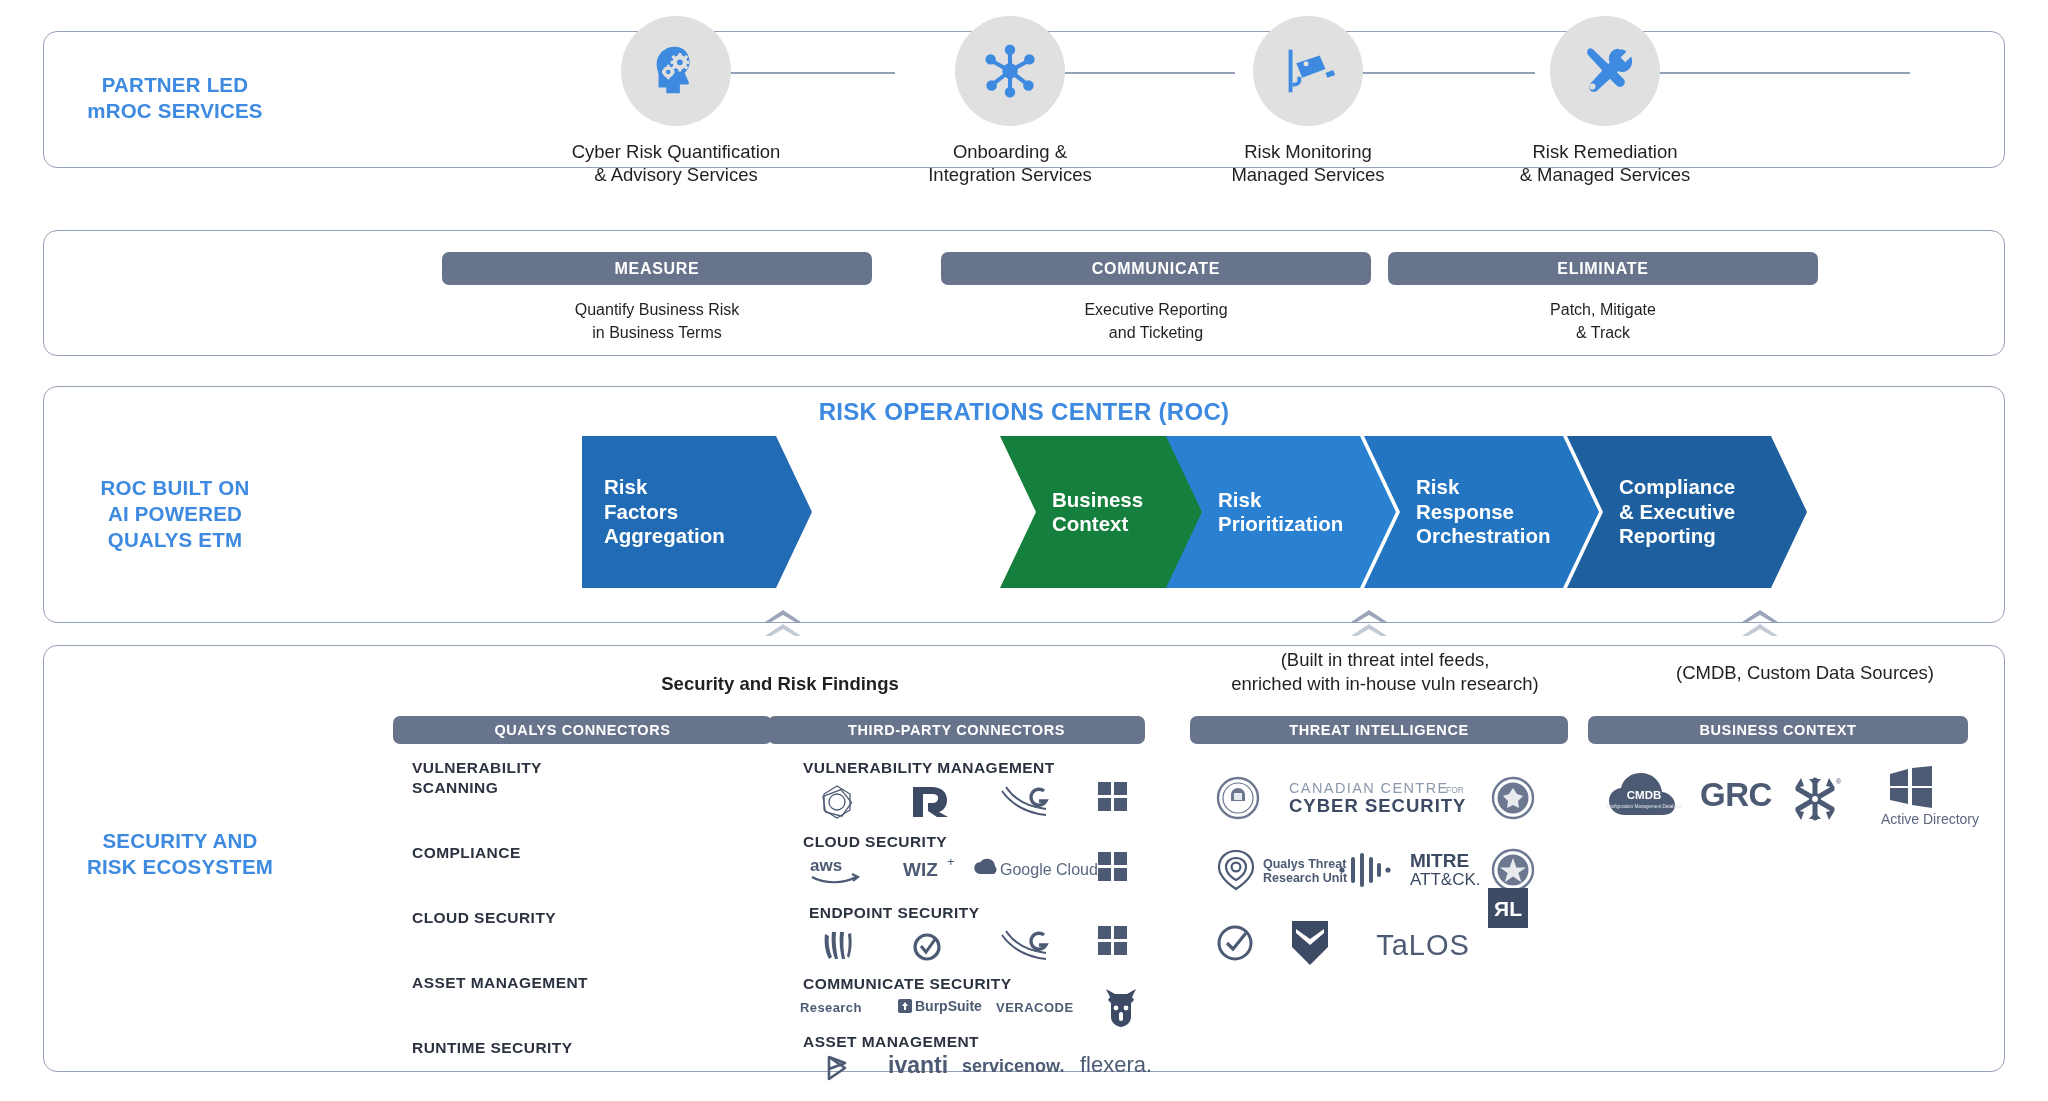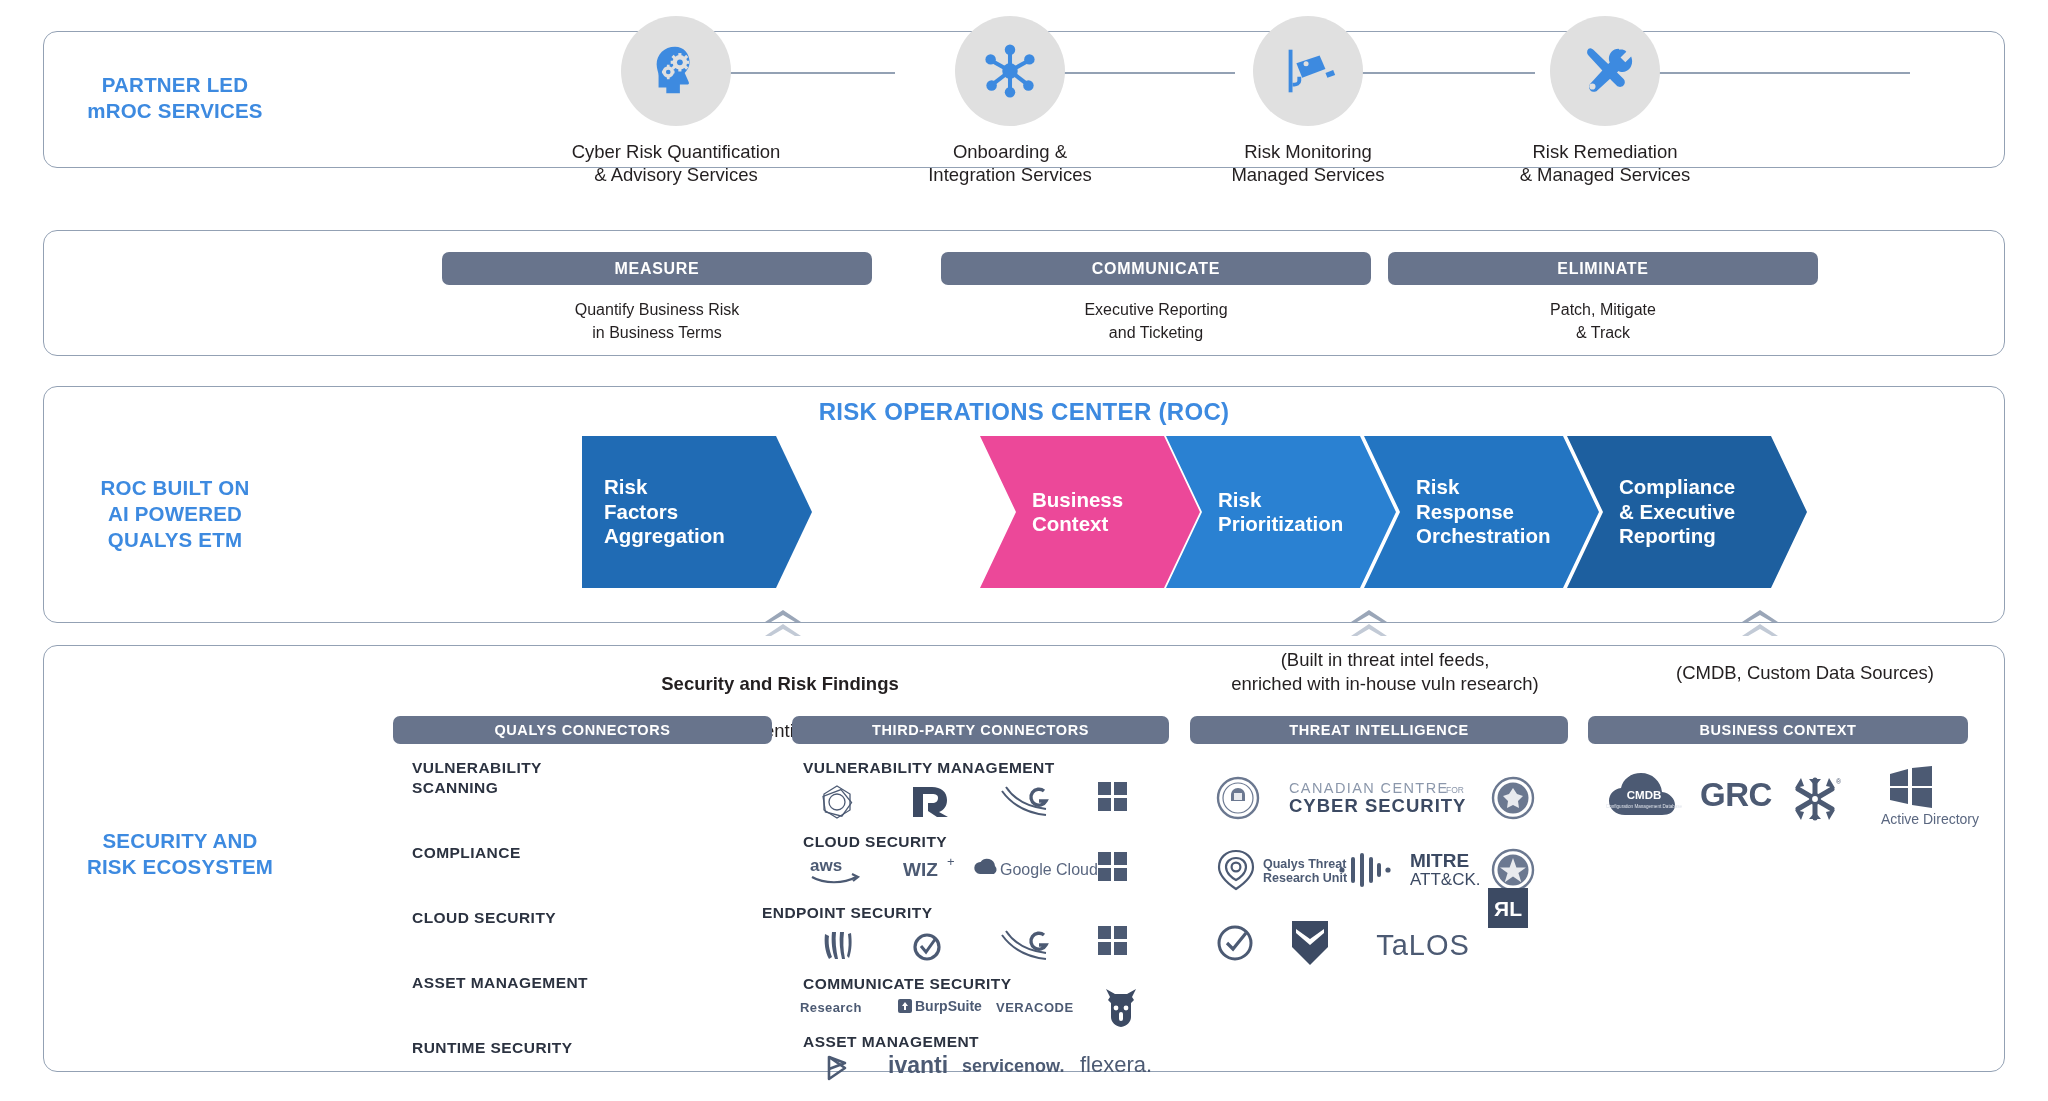--- a/index.html
+++ b/index.html
@@ -291,21 +291,21 @@
 <div id="roc-title">RISK OPERATIONS CENTER (ROC)</div>
 <div class="band-label" id="roc-label">ROC BUILT ON
 AI POWERED
 QUALYS ETM</div>
 
 <div id="chev-wrap">
   <div class="chev" style="left:190px;width:230px; background:#206bb4;">
     <span class="chev-txt">Risk
 Factors
 Aggregation</span></div>
-  <div class="chev" style="left:588px;width:220px; background:#ec4899;align-items:center;">
+  <div class="chev" style="left:608px;width:220px; background:#15803d;align-items:center;">
     <span class="chev-txt">Business
 Context</span></div>
   <div class="chev" style="left:774px;width:230px; background:#2a81d2;">
     <span class="chev-txt">Risk
 Prioritization</span></div>
   <div class="chev" style="left:972px;width:235px; background:#2375c2;">
     <span class="chev-txt">Risk
 Response
 Orchestration</span></div>
   <div class="chev" style="left:1175px;width:240px;background:#1d5f9f;">
@@ -339,21 +339,21 @@
 
 <div class="eco-note" style="left:510px;top:648px;width:540px;">
   <b>Security and Risk Findings</b><br>
   <span>Risk Identification</span>
 </div>
 <div class="eco-note" style="left:1135px;top:648px;width:500px;">(Built in threat intel feeds,
 enriched with in-house vuln research)</div>
 <div class="eco-note" style="left:1565px;top:661px;width:480px;">(CMDB, Custom Data Sources)</div>
 
 <div class="col-head" style="left:393px; top:716px;width:379px;">QUALYS CONNECTORS</div>
-<div class="col-head" style="left:792px; top:716px;width:377px;">THIRD-PARTY CONNECTORS</div>
+<div class="col-head" style="left:768px; top:716px;width:377px;">THIRD-PARTY CONNECTORS</div>
 <div class="col-head" style="left:1190px;top:716px;width:378px;">THREAT INTELLIGENCE</div>
 <div class="col-head" style="left:1588px;top:716px;width:380px;">BUSINESS CONTEXT</div>
 
 <div class="cat" style="left:412px;top:758px;">VULNERABILITY
 SCANNING</div>
 <div class="cat" style="left:412px;top:843px;">COMPLIANCE</div>
 <div class="cat" style="left:412px;top:908px;">CLOUD SECURITY</div>
 <div class="cat" style="left:412px;top:973px;">ASSET MANAGEMENT</div>
 <div class="cat" style="left:412px;top:1038px;">RUNTIME SECURITY</div>
 
@@ -404,21 +404,21 @@
     <text x="34" y="20" font-family="Liberation Sans, sans-serif" font-size="16" fill="#5a6780">Google Cloud</text>
   </svg>
 </div>
 <div class="logo mslogo" style="left:1098px;top:852px;">
   <i></i>
     <i></i>
     <i></i>
     <i></i>
 </div>
 
-<div class="cat" style="left:762px;top:903px;">ENDPOINT SECURITY</div>
+<div class="cat" style="left:809px;top:903px;">ENDPOINT SECURITY</div>
 <div class="logo" style="left:812px;top:925px;width:50px;height:42px;">
   <svg width="40" height="40" viewBox="0 0 40 40">
       <g fill="#4c5a73">
     <path d="M8 8c-1 8 0 18 4 25l3-2c-3-7-4-15-3-21z"></path>
     <path d="M15 6c-1 9 0 19 3 27h3c-2-9-3-19-2-27z"></path>
     <path d="M23 6c-1 9 0 19 2 27h3c-2-9-2-19-1-27z"></path>
     <path d="M31 8c1 7 1 15-1 22l2 2c3-8 3-17 2-25z"></path>
   </g>
     </svg>
 </div>

